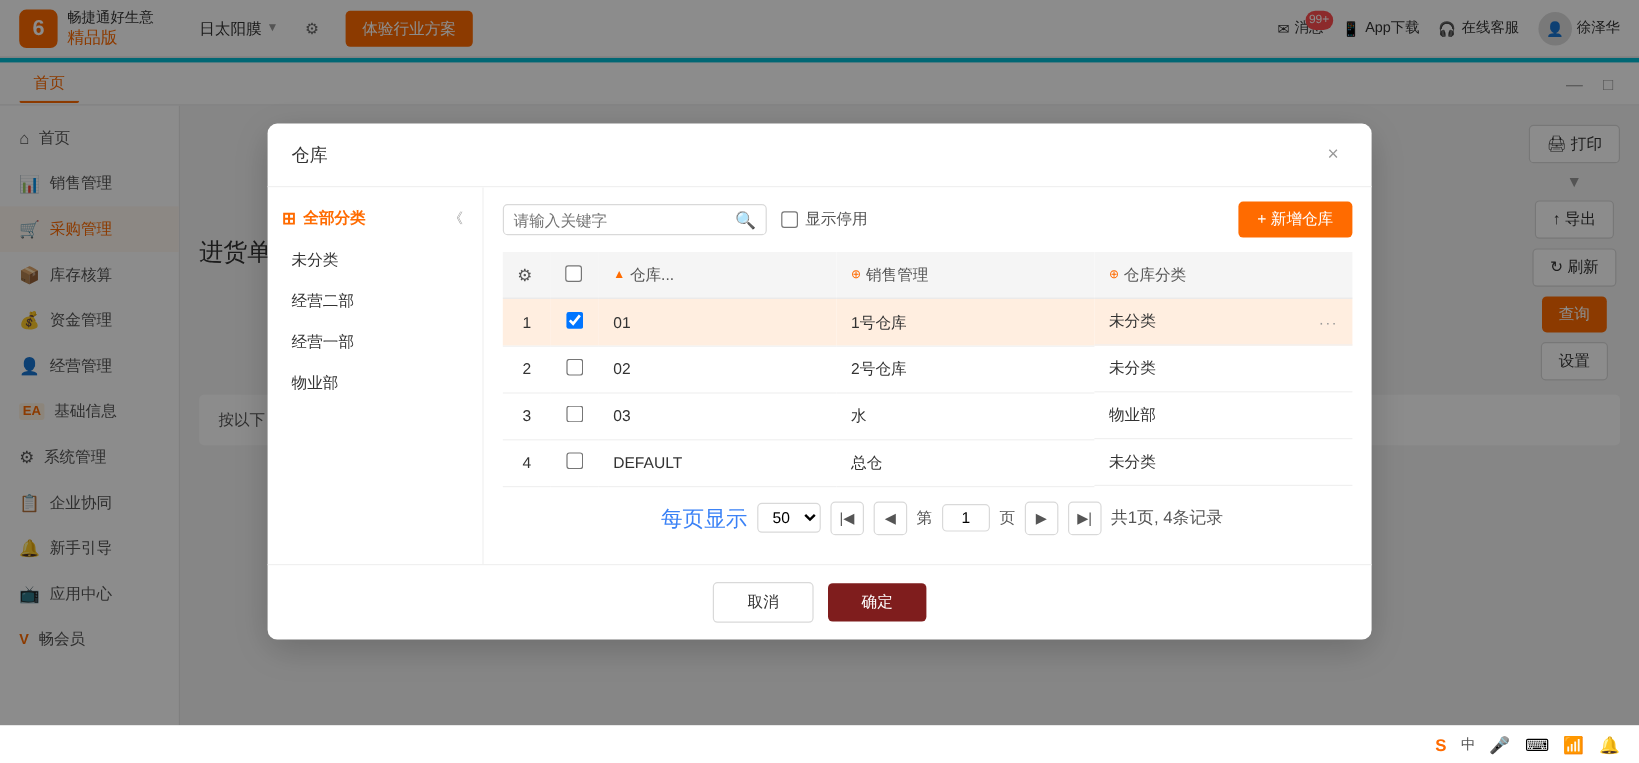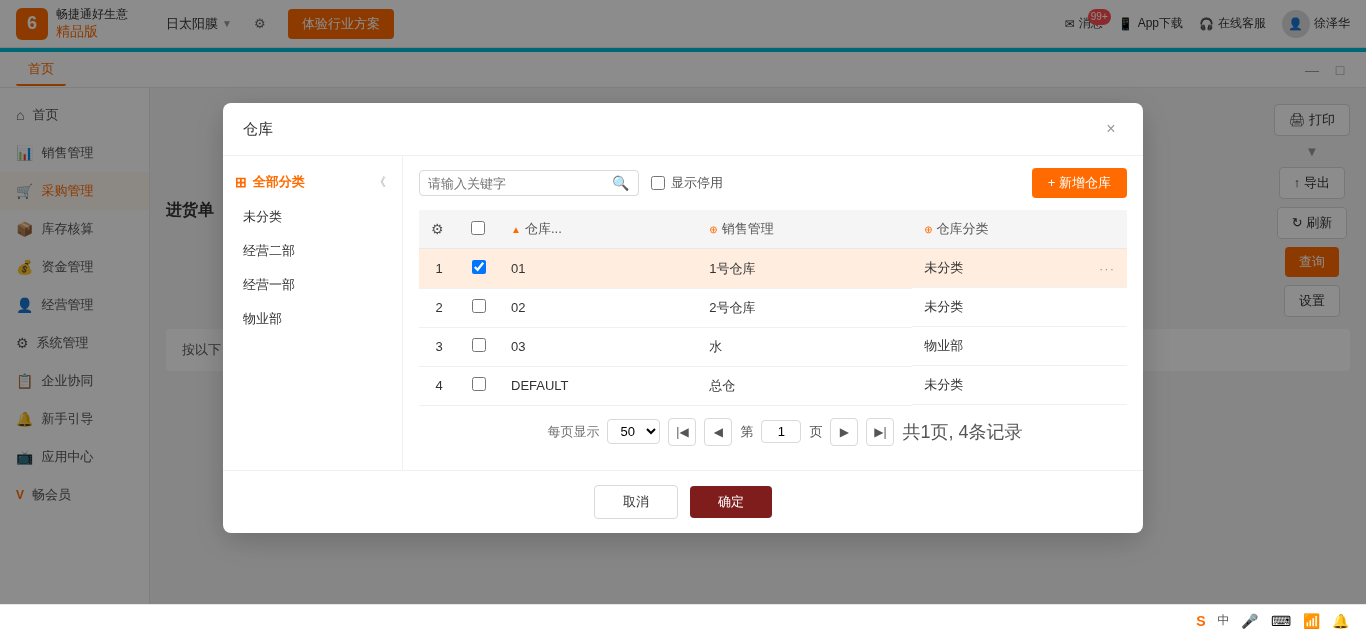--- a/index.html
+++ b/index.html
@@ -253,40 +253,40 @@
     .gear-th { color: #999; font-size: 14px; text-align: center; }
     .col-sort { display: flex; align-items: center; gap: 4px; }
     .sort-icon { color: #ff6b00; font-size: 10px; }
     .action-dots { color: #999; cursor: pointer; letter-spacing: 1px; }
 
     
     .pagination-bar {
       display: flex; align-items: center; justify-content: center;
       padding: 12px 0; gap: 8px; margin-top: auto;
     }
-    .per-page-label { color: #737373; font-size: 13px; margin-left: 24px; }
+    .per-page-label { color: #3b82f6; font-size: 18px; margin-left: 24px; }
     .per-page-select {
       border: 1px solid #d9d9d9; border-radius: 4px;
       padding: 3px 8px; font-size: 13px; background: #fff;
       cursor: pointer;
     }
     .page-btn {
       width: 28px; height: 28px;
       border: 1px solid #d9d9d9; border-radius: 4px;
       background: #fff; cursor: pointer;
       display: flex; align-items: center; justify-content: center;
       font-size: 12px; color: #555;
     }
     .page-input {
       width: 40px; text-align: center;
       border: 1px solid #d9d9d9; border-radius: 4px;
       padding: 3px 4px; font-size: 13px;
     }
     .page-label { color: #555; font-size: 13px; }
-    .page-total { color: #555; font-size: 18px; }
+    .page-total { color: #555; font-size: 14px; }
 
     
     .modal-footer {
       display: flex; align-items: center; justify-content: center;
       gap: 12px;
       padding: 14px 20px;
       border-top: 1px solid #f0f0f0;
     }
     .cancel-btn {
       background: #fff; color: #333;
@@ -376,20 +376,24 @@
     </div>
     <div class="sidebar-item">
       <span class="icon">💰</span>
       <span>资金管理</span>
     </div>
     <div class="sidebar-item">
       <span class="icon">👤</span>
       <span>经营管理</span>
     </div>
     <div class="sidebar-item">
+      <span class="icon" style="font-size:11px; font-weight:bold; color:#ff6b00; background:#fff3e0; border-radius:2px; padding: 1px 3px;">EA</span>
+      <span>基础信息</span>
+    </div>
+    <div class="sidebar-item">
       <span class="icon">⚙</span>
       <span>系统管理</span>
     </div>
     <div class="sidebar-item">
       <span class="icon">📋</span>
       <span>企业协同</span>
     </div>
     <div class="sidebar-item">
       <span class="icon">🔔</span>
       <span>新手引导</span>
@@ -404,21 +408,21 @@
     </div>
 
     <div style="position: absolute; bottom: 8px; left: 0; width: 100%; display: flex; align-items: center; justify-content: center; gap: 12px; padding: 8px;">
       <span style="color: #999; cursor: pointer;">⚙</span>
       <span style="color: #999; cursor: pointer;">🔊</span>
     </div>
   </div>
 
   <div style="flex:1; padding: 16px; background: #f5f5f5; position: relative; overflow: hidden;">
     <div style="display: flex; align-items: center; justify-content: space-between; margin-bottom: 12px;">
-      <div style="font-size: 16px; font-weight: bold; color: #333;">进货单</div>
+      <div style="font-size: 20px; font-weight: normal; color: #333;">进货单</div>
       <div style="display: flex; gap: 8px; align-items: center; flex-direction: column;">
         <button class="btn-default">
           <span>🖨</span>
           <span>打印</span>
         </button>
         <span style="color:#999;">▼</span>
         <button class="btn-default">
           <span>↑</span>
           <span>导出</span>
         </button>

